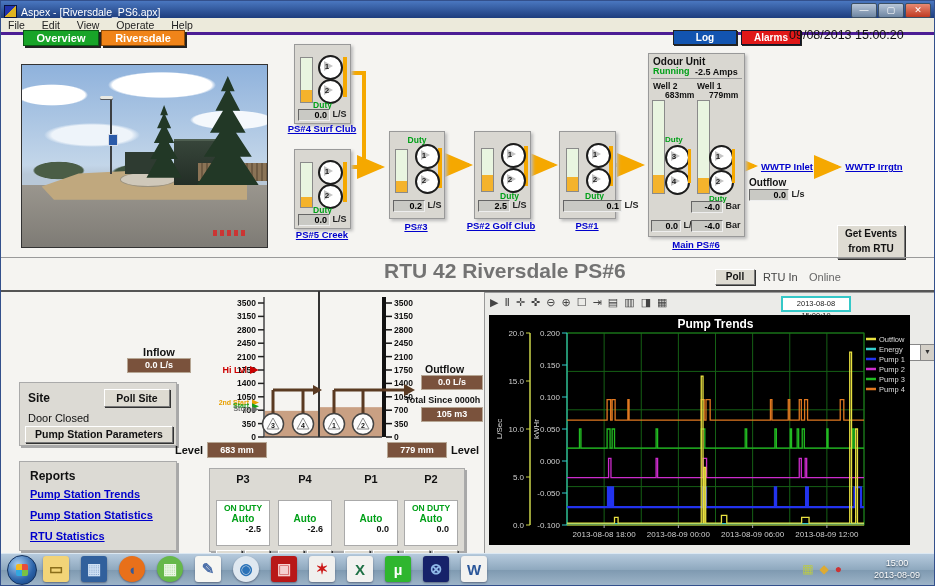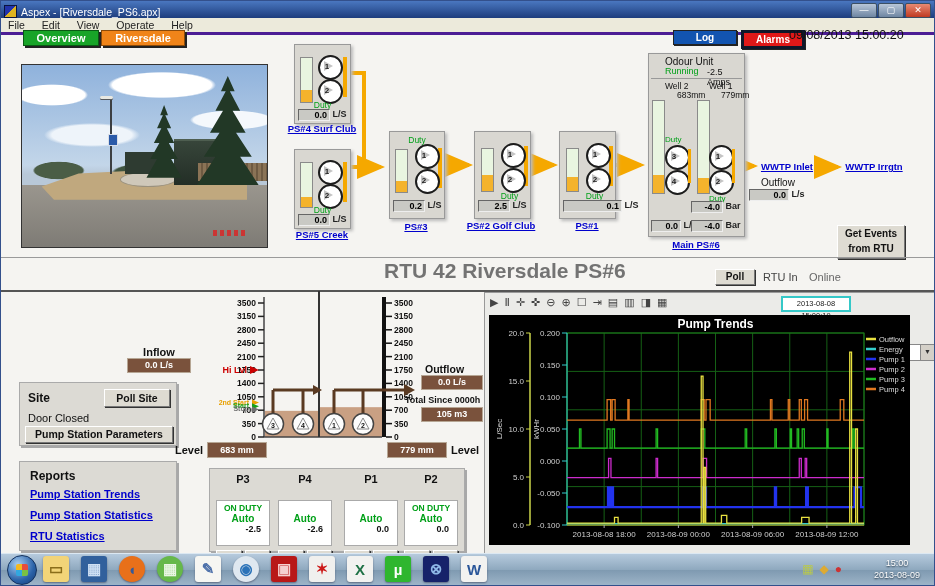--- a/index.html
+++ b/index.html
@@ -52,29 +52,29 @@
   .photo .stamp{position:absolute;right:8%;bottom:6%;width:34px;height:6px;
      background:repeating-linear-gradient(90deg,#d22 0 4px,transparent 4px 7px);opacity:.8;}
   
   .ps-widget{position:absolute;background:#d9d7d1;border:1px solid #999;box-shadow:2px 2px 3px #bbb;}
   .tank{position:absolute;background:#e9f5e0;border:1px solid #8a8a8a;}
   .tank i{position:absolute;left:0;right:0;bottom:0;background:#f4b32c;}
   .pump{position:absolute;width:21px;height:21px;border:2px solid #1c1c1c;border-radius:50%;background:#fff;}
   .pump .tri{position:absolute;left:4px;top:4px;width:0;height:0;border-left:9px solid #c4c4c4;
              border-top:5px solid transparent;border-bottom:5px solid transparent;}
   .pump .pnum{position:absolute;left:0;width:14px;top:5px;text-align:center;font-size:8px;font-weight:bold;color:#222;}
-  .duty{position:absolute;color:#00a018;font-weight:normal;font-size:8.5px;}
+  .duty{position:absolute;color:#00a018;font-weight:bold;font-size:8.5px;}
   .bracket{position:absolute;background:#f5a800;}
   .readout{position:absolute;font-size:9px;font-weight:bold;color:#222;white-space:nowrap;}
   .readout b{display:inline-block;background:#c9c9c4;border:1px solid #666;border-right-color:#eee;border-bottom-color:#eee;
              text-align:right;padding:0 2px;color:#000;vertical-align:top;}
   .pslink{position:absolute;color:#0000cc;font-weight:bold;font-size:9.5px;text-decoration:underline;text-align:center;cursor:pointer;}
   .flow-arrows{position:absolute;left:280px;top:40px;pointer-events:none;}
   .fl{stroke:#f5a800;stroke-width:4;fill:none;}
-  .mwhead{position:absolute;font-weight:normal;font-size:10px;color:#111;margin-left:12px;}
+  .mwhead{position:absolute;font-weight:bold;font-size:10px;color:#111;}
   .btn3d{position:absolute;background:#dedbd2;border:1px solid #777;border-top-color:#fff;border-left-color:#fff;
          box-shadow:1px 1px 0 #333;font-weight:bold;color:#111;text-align:center;cursor:pointer;}
   
   .hline{position:absolute;left:0;right:0;background:#9a9a9a;height:1px;}
   .station-title{position:absolute;left:383px;top:258px;font-size:21px;font-weight:bold;color:#737373;}
   .small-label{position:absolute;font-size:11px;color:#444;}
   
   .panel{position:absolute;background:#dcdad4;border:1px solid #aaa;box-shadow:2px 2px 0 #a8a8a8;}
   .bval{position:absolute;background:#7a523c;border:1px solid #b6a694;color:#fff;font-weight:bold;font-size:9px;
         text-align:center;line-height:13px;}
@@ -133,21 +133,21 @@
     <span class="menu-item">File</span>
     <span class="menu-item">Edit</span>
     <span class="menu-item">View</span>
     <span class="menu-item">Operate</span>
     <span class="menu-item">Help</span>
   </div>
 
   <div class="navbtn" style="left:22px;top:29px;width:74px;background:#18a428;border:1px solid #0a5a14;">Overview</div>
   <div class="navbtn" style="left:100px;top:29px;width:82px;background:#f08419;border:1px solid #8a4a0a;">Riversdale</div>
   <div class="smbtn" style="left:672px;top:29px;width:62px;background:#1254b0;border:1px solid #222;">Log</div>
-  <div class="smbtn" style="left:740px;top:29px;width:58px;background:#e01818;border:3px solid #0f172a;">Alarms</div>
+  <div class="smbtn" style="left:740px;top:29px;width:58px;background:#e01818;border:1px solid #0f172a;">Alarms</div>
   <div class="datetime">09/08/2013   15:00:20</div>
 
   <div class="photo">
     <div class="clouds"></div>
     <div class="bush"></div>
     <div class="road"></div>
     <div class="sand"></div>
     <div class="pad"></div>
     <div class="cabinet2"></div>
     <div class="cabinet"></div>

